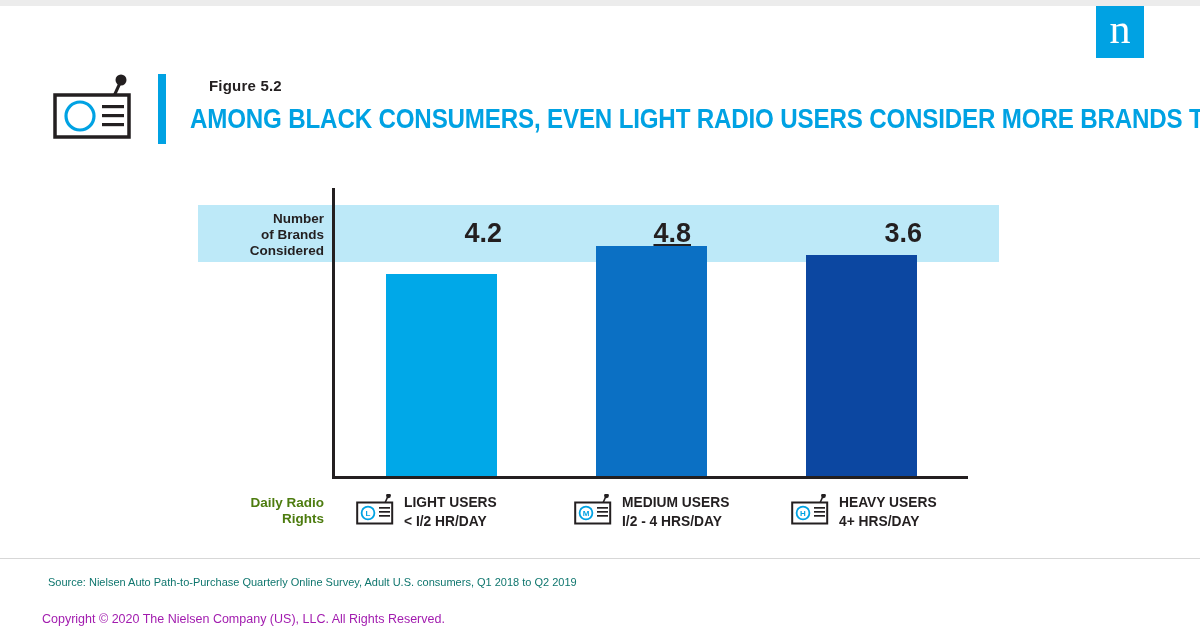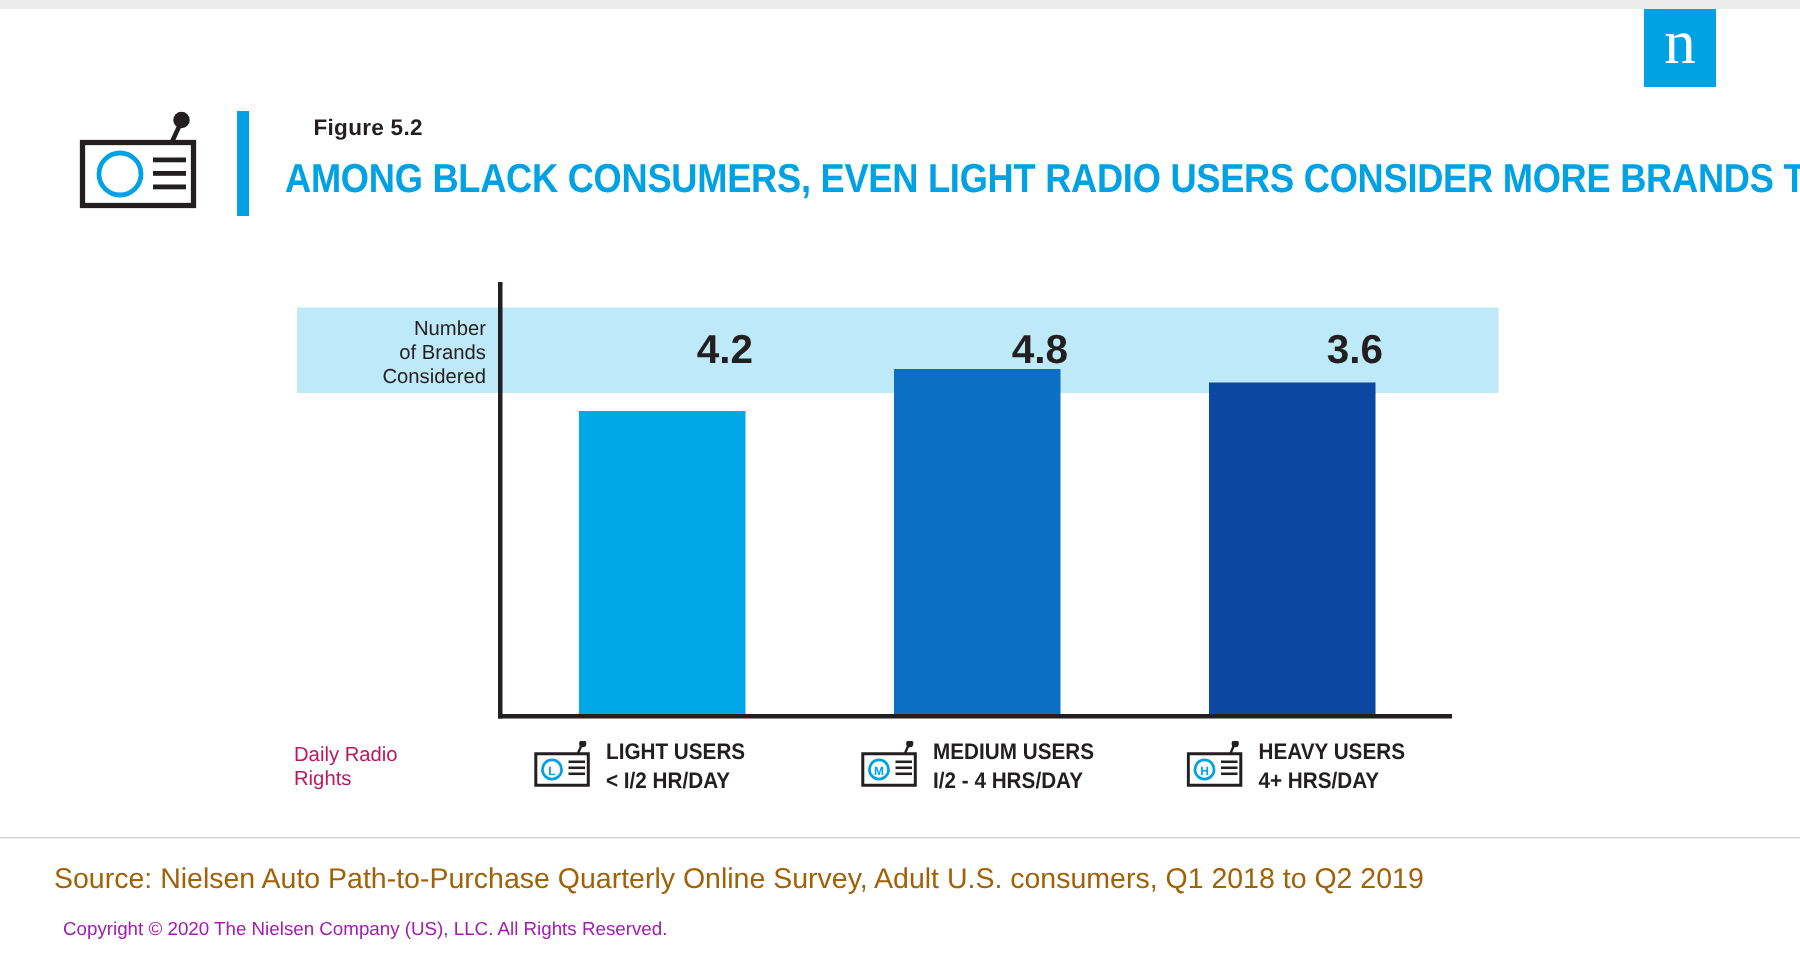--- a/index.html
+++ b/index.html
@@ -52,21 +52,21 @@
     transform:scaleX(0.895); transform-origin:left center;
   }
 
   
   .band {
     position:absolute; left:198px; top:205px; width:801px; height:57px;
     background:#BDE9F8;
   }
   .band-label {
     position:absolute; left:198px; top:211px; width:126px;
-    text-align:right; font-size:13.5px; font-weight:normal;
+    text-align:right; font-size:13.5px; font-weight:bold;
     color:#231f20; line-height:16px;
   }
   .band-value {
     position:absolute; top:218px; width:120px; text-align:right;
     font-family:"Liberation Sans Narrow","Liberation Sans", sans-serif;
     font-size:27px; font-weight:bold; color:#231f20;
   }
 
   .y-axis {
     position:absolute; left:332px; top:188px; width:3px; height:291px;
@@ -87,31 +87,31 @@
   .cat-icon { position:absolute; left:0; top:2px; width:40px; height:32px; }
   .cat-text {
     position:absolute; left:48px; top:0;
     font-family:"Liberation Sans Narrow","Liberation Sans", sans-serif;
     font-size:15px; font-weight:bold; color:#231f20;
     line-height:19px; white-space:nowrap;
     transform:scaleX(0.92); transform-origin:left top;
   }
   .axis-caption {
     position:absolute; left:196px; top:495px; width:128px;
-    font-size:13.5px; font-weight:normal;
-    color:#be185d; line-height:16px;
+    text-align:right; font-size:13.5px; font-weight:bold;
+    color:#4d7c0f; line-height:16px;
   }
 
   .footrule {
     position:absolute; left:0; top:558px; width:1200px; height:1px;
     background:#d7d7d7;
   }
   .source {
-    position:absolute; left:36px; top:576px;
-    font-size:19px; color:#a16207;
+    position:absolute; left:48px; top:576px;
+    font-size:11px; color:#0f766e;
   }
   .copyright {
     position:absolute; left:42px; top:612px;
     font-size:12.5px; color:#a21caf;
   }
 </style>
 </head>
 <body>
 
 <div class="page">
@@ -138,21 +138,21 @@
   <div class="fig-label">Figure 5.2</div>
   <div class="headline">AMONG BLACK CONSUMERS, EVEN LIGHT RADIO USERS CONSIDER MORE BRANDS THAN AVERAGE</div>
 
   <div class="band"></div>
   <div class="band-label">
     <div>Number</div>
     <div>of Brands</div>
     <div>Considered</div>
   </div>
   <div class="band-value" style="left:382px;">4.2</div>
-  <div class="band-value" style="left:592px;">4.8</div>
+  <div class="band-value" style="left:571px;text-decoration:underline;">4.8</div>
   <div class="band-value" style="left:802px;">3.6</div>
 
   <div class="bars-layer">
     <div class="bar" id="bar-0" style="left: 386px; width: 111px; height: 202px; top: 274px; bottom: auto; background: rgb(0, 168, 232);"></div>
     <div class="bar" id="bar-1" style="left: 596px; width: 111px; height: 230px; top: 246px; bottom: auto; background: rgb(11, 112, 196);"></div>
     <div class="bar" id="bar-2" style="left: 806px; width: 111px; height: 221px; top: 255px; bottom: auto; background: rgb(12, 71, 161);"></div>
   </div>
 
   <div class="y-axis"></div>
   <div class="x-axis"></div>

